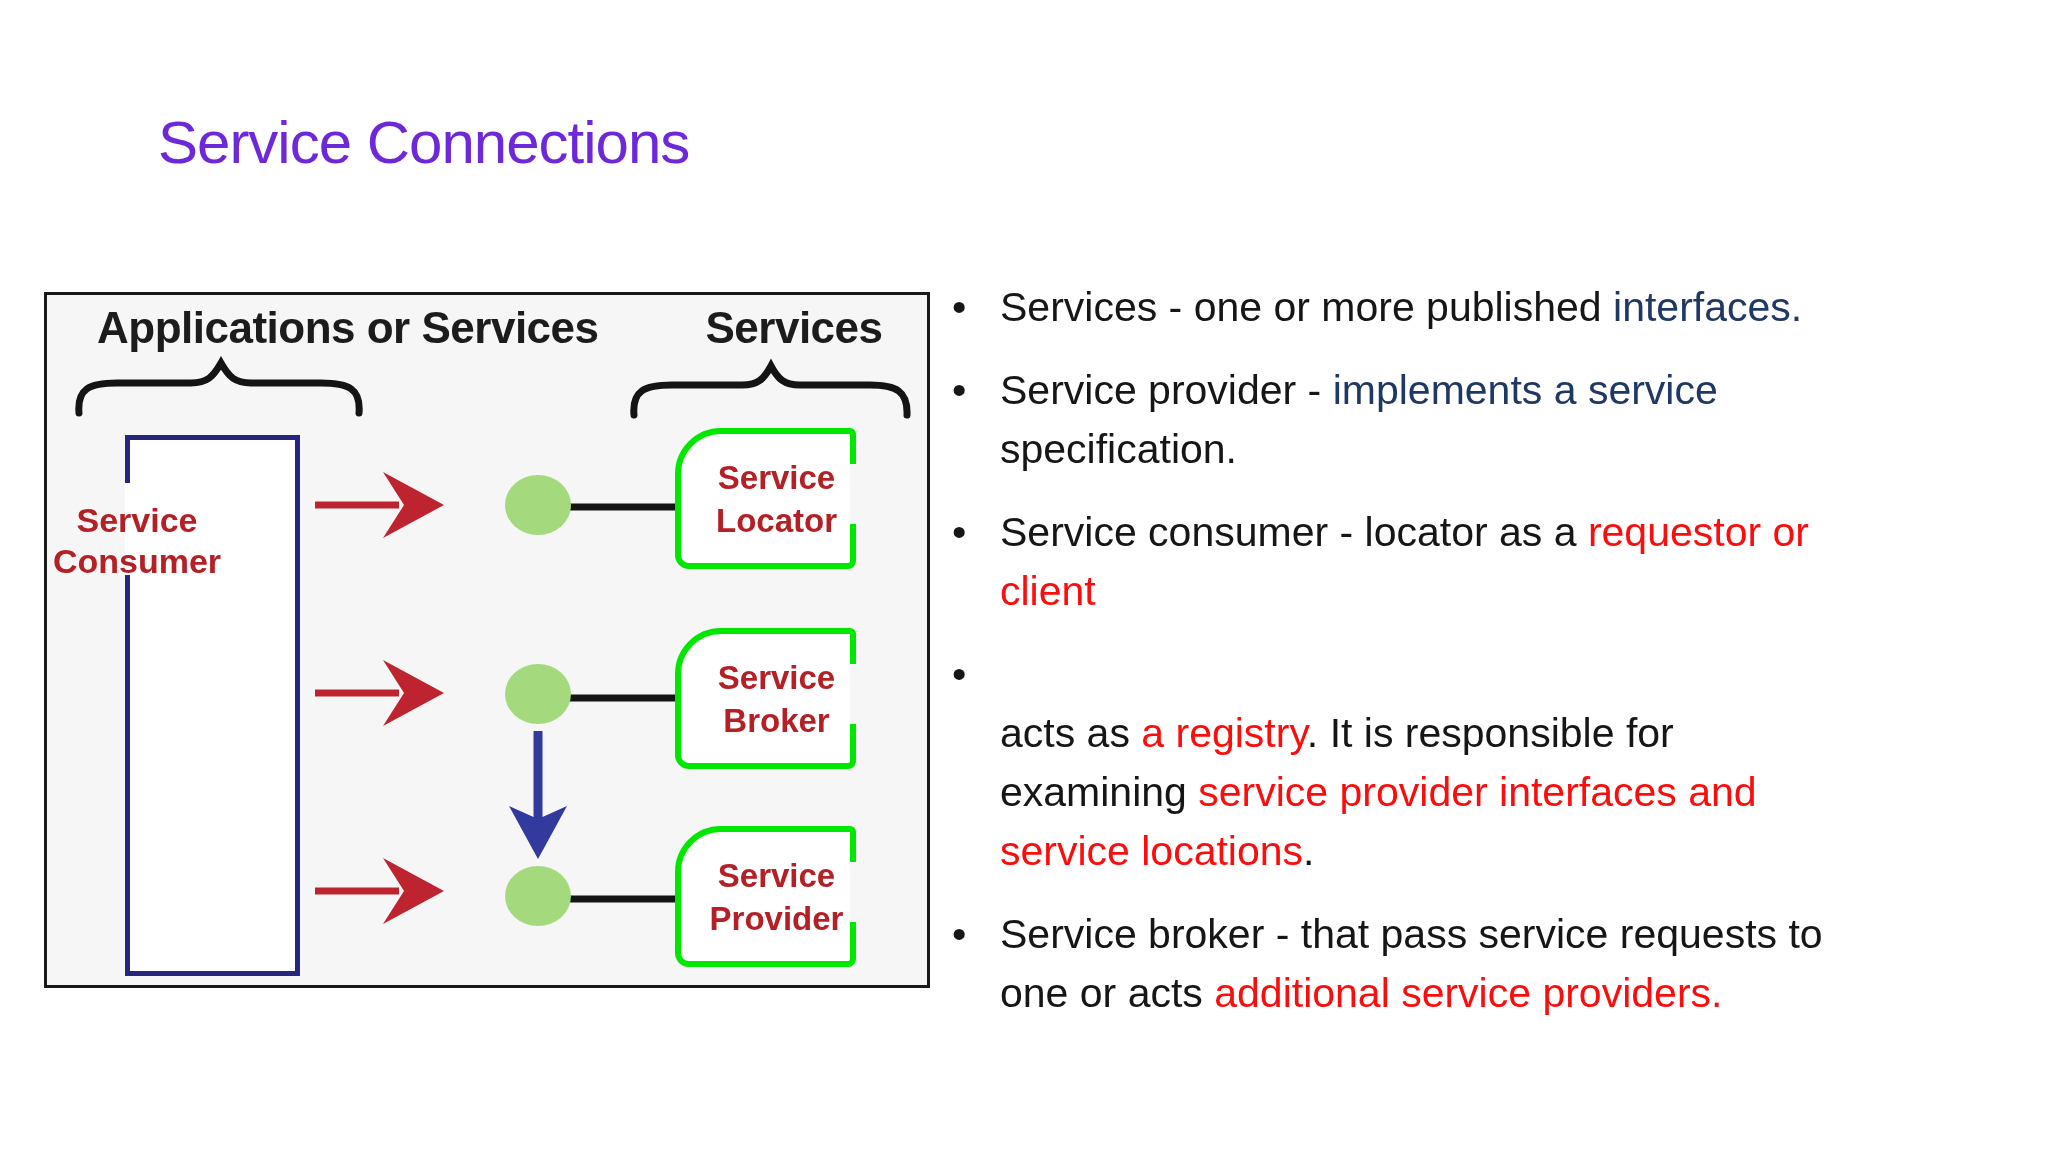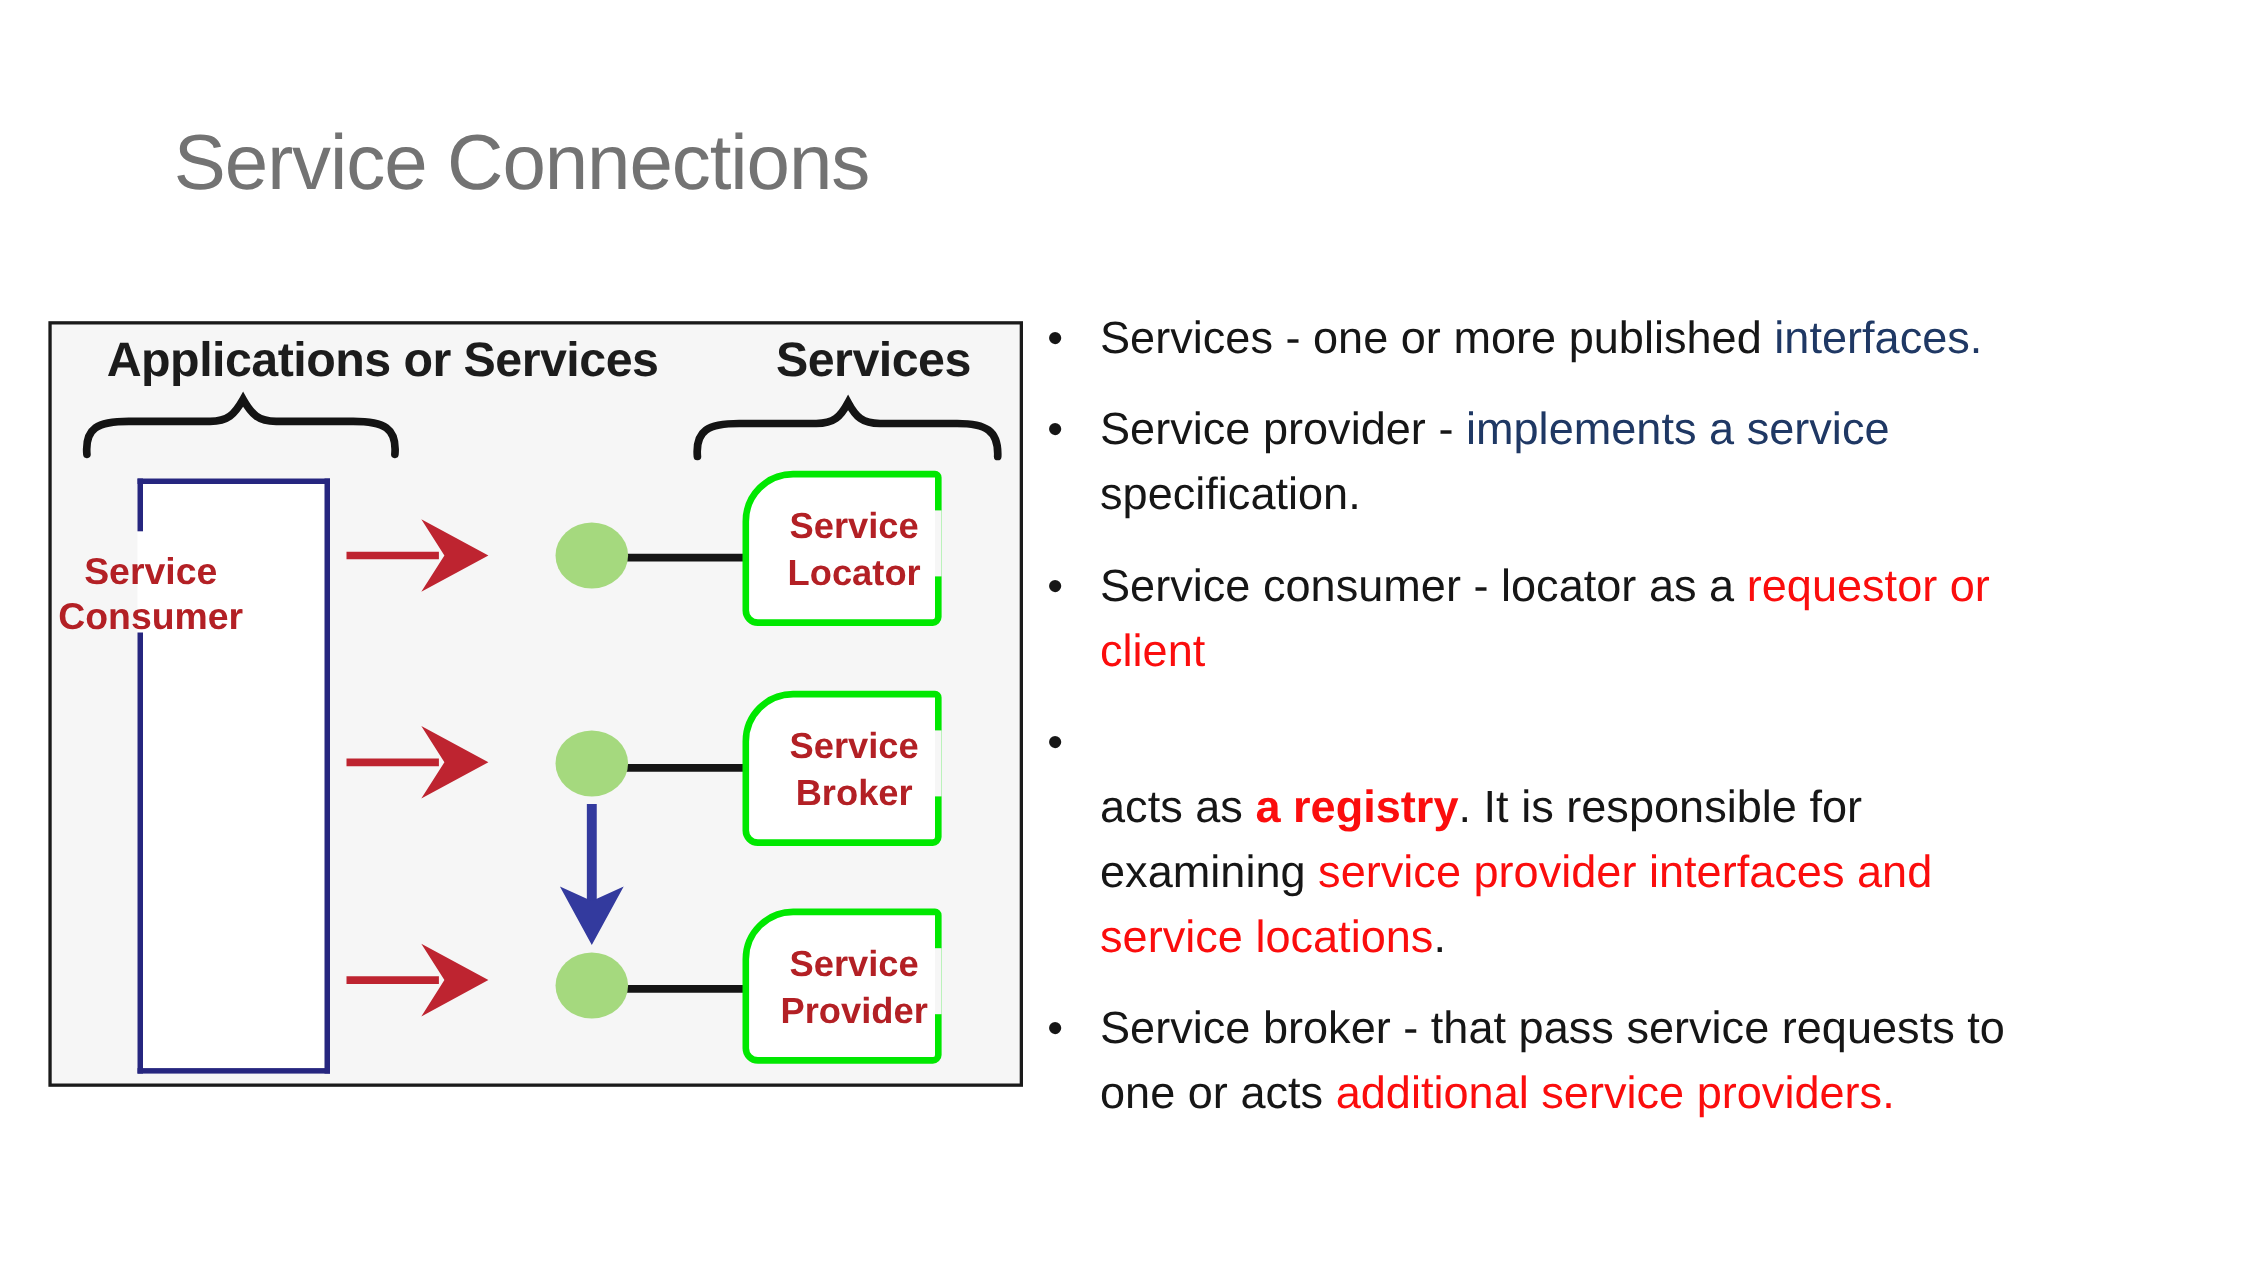--- a/index.html
+++ b/index.html
@@ -4,22 +4,22 @@
 <style>
   :root{
     --black:#161616; --navy-text:#1f3864; --red:#fb0d0d; --darkred:#b32025;
     --arrow-red:#be2430; --navy-border:#26267f; --blue-arrow:#333a9e;
     --green-border:#00e800; --circle-green:#a5d97e; --diagram-bg:#f6f6f6;
   }
   *{box-sizing:border-box;margin:0;padding:0}
   html,body{width:2048px;height:1152px;background:#ffffff;overflow:hidden;
     font-family:"Liberation Sans",sans-serif;}
 
-  .title{position:absolute;left:158px;top:108px;font-size:71px;font-weight:400;
-    color:#737373;letter-spacing:-1px;white-space:nowrap}
+  .title{position:absolute;left:158px;top:108px;font-size:60px;font-weight:400;
+    color:#6d28d9;letter-spacing:-1px;white-space:nowrap}
 
   
   .diagram{position:absolute;left:44px;top:292px;width:886px;height:696px;
     background:var(--diagram-bg);border:3px solid #1a1a1a}
   .grp-label{position:absolute;top:8px;font-size:44px;font-weight:600;color:#1c1c1c;
     text-align:center;letter-spacing:-0.5px;white-space:nowrap}
   .grp-label.left{left:50px;width:385px}
   .grp-label.right{left:647px;width:200px}
 
   .consumer-rect{position:absolute;left:78px;top:140px;width:175px;height:541px;
@@ -50,21 +50,21 @@
   .bline{stroke:var(--blue-arrow);stroke-width:9}
   .bhead{fill:var(--blue-arrow)}
 
   
   .bullets{position:absolute;left:952px;top:278px;width:1092px}
   .bullet{display:flex;margin-bottom:24px;font-size:41px;color:var(--black)}
   .bullet .marker{flex:none;width:48px;line-height:59px}
   .bullet .content{line-height:59px;white-space:nowrap}
   .navy{color:var(--navy-text);font-weight:400}
   .red{color:var(--red)}
-  .redb{color:var(--red);font-weight:700}
+  .redb{color:var(--red);font-weight:400}
 </style>
 </head>
 <body>
 
 <div class="title">Service Connections</div>
 
 <div class="diagram">
 
   <div class="grp-label left">Applications or Services</div>
   <div class="grp-label right">Services</div>

